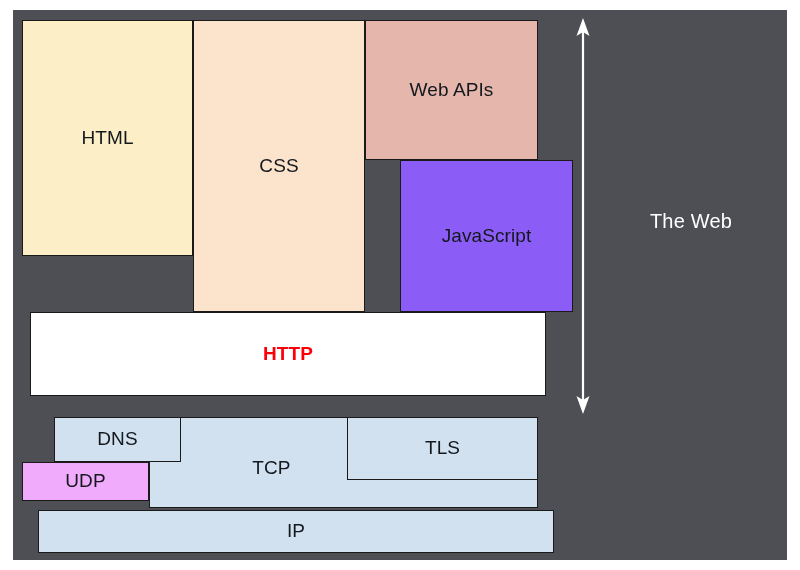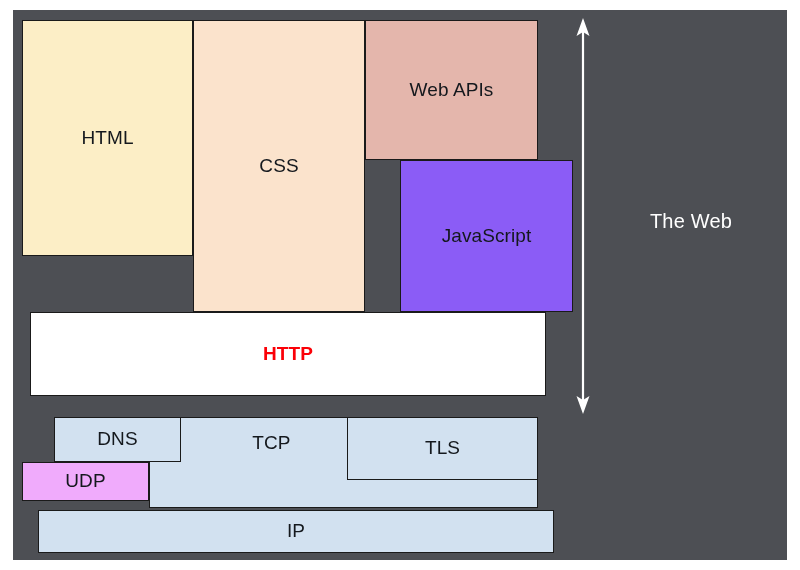--- a/index.html
+++ b/index.html
@@ -72,21 +72,21 @@
   }
 
   
   .box-dns  { left: 0px;   top: 397px; width: 127px; height: 45px;  background: #d2e1f0; margin-left: 32px; }
   .box-udp  { left: 0px;   top: 442px; width: 127px; height: 39px;  background: #f0abfc; text-align: right; }
   .box-tcp  { left: 127px; top: 397px; width: 389px; height: 91px;  background: #d2e1f0; }
   .box-tls  { left: 325px; top: 397px; width: 191px; height: 63px;  background: #d2e1f0; }
   .box-ip   { left: 16px;   top: 490px; width: 516px; height: 43px;  background: #d2e1f0; }
 
   
-  .box-tcp { align-items: center; justify-content: center; padding-bottom: 6px; }
+  .box-tcp { align-items: flex-end; justify-content: center; padding-bottom: 12px; }
   .box-tcp .label { transform: translateY(-16px) translateX(-72px); }
 
   
   .scope-arrow {
     position: absolute;
     left: 570px;
     top: 16px;
     width: 26px;
     height: 400px;
   }

